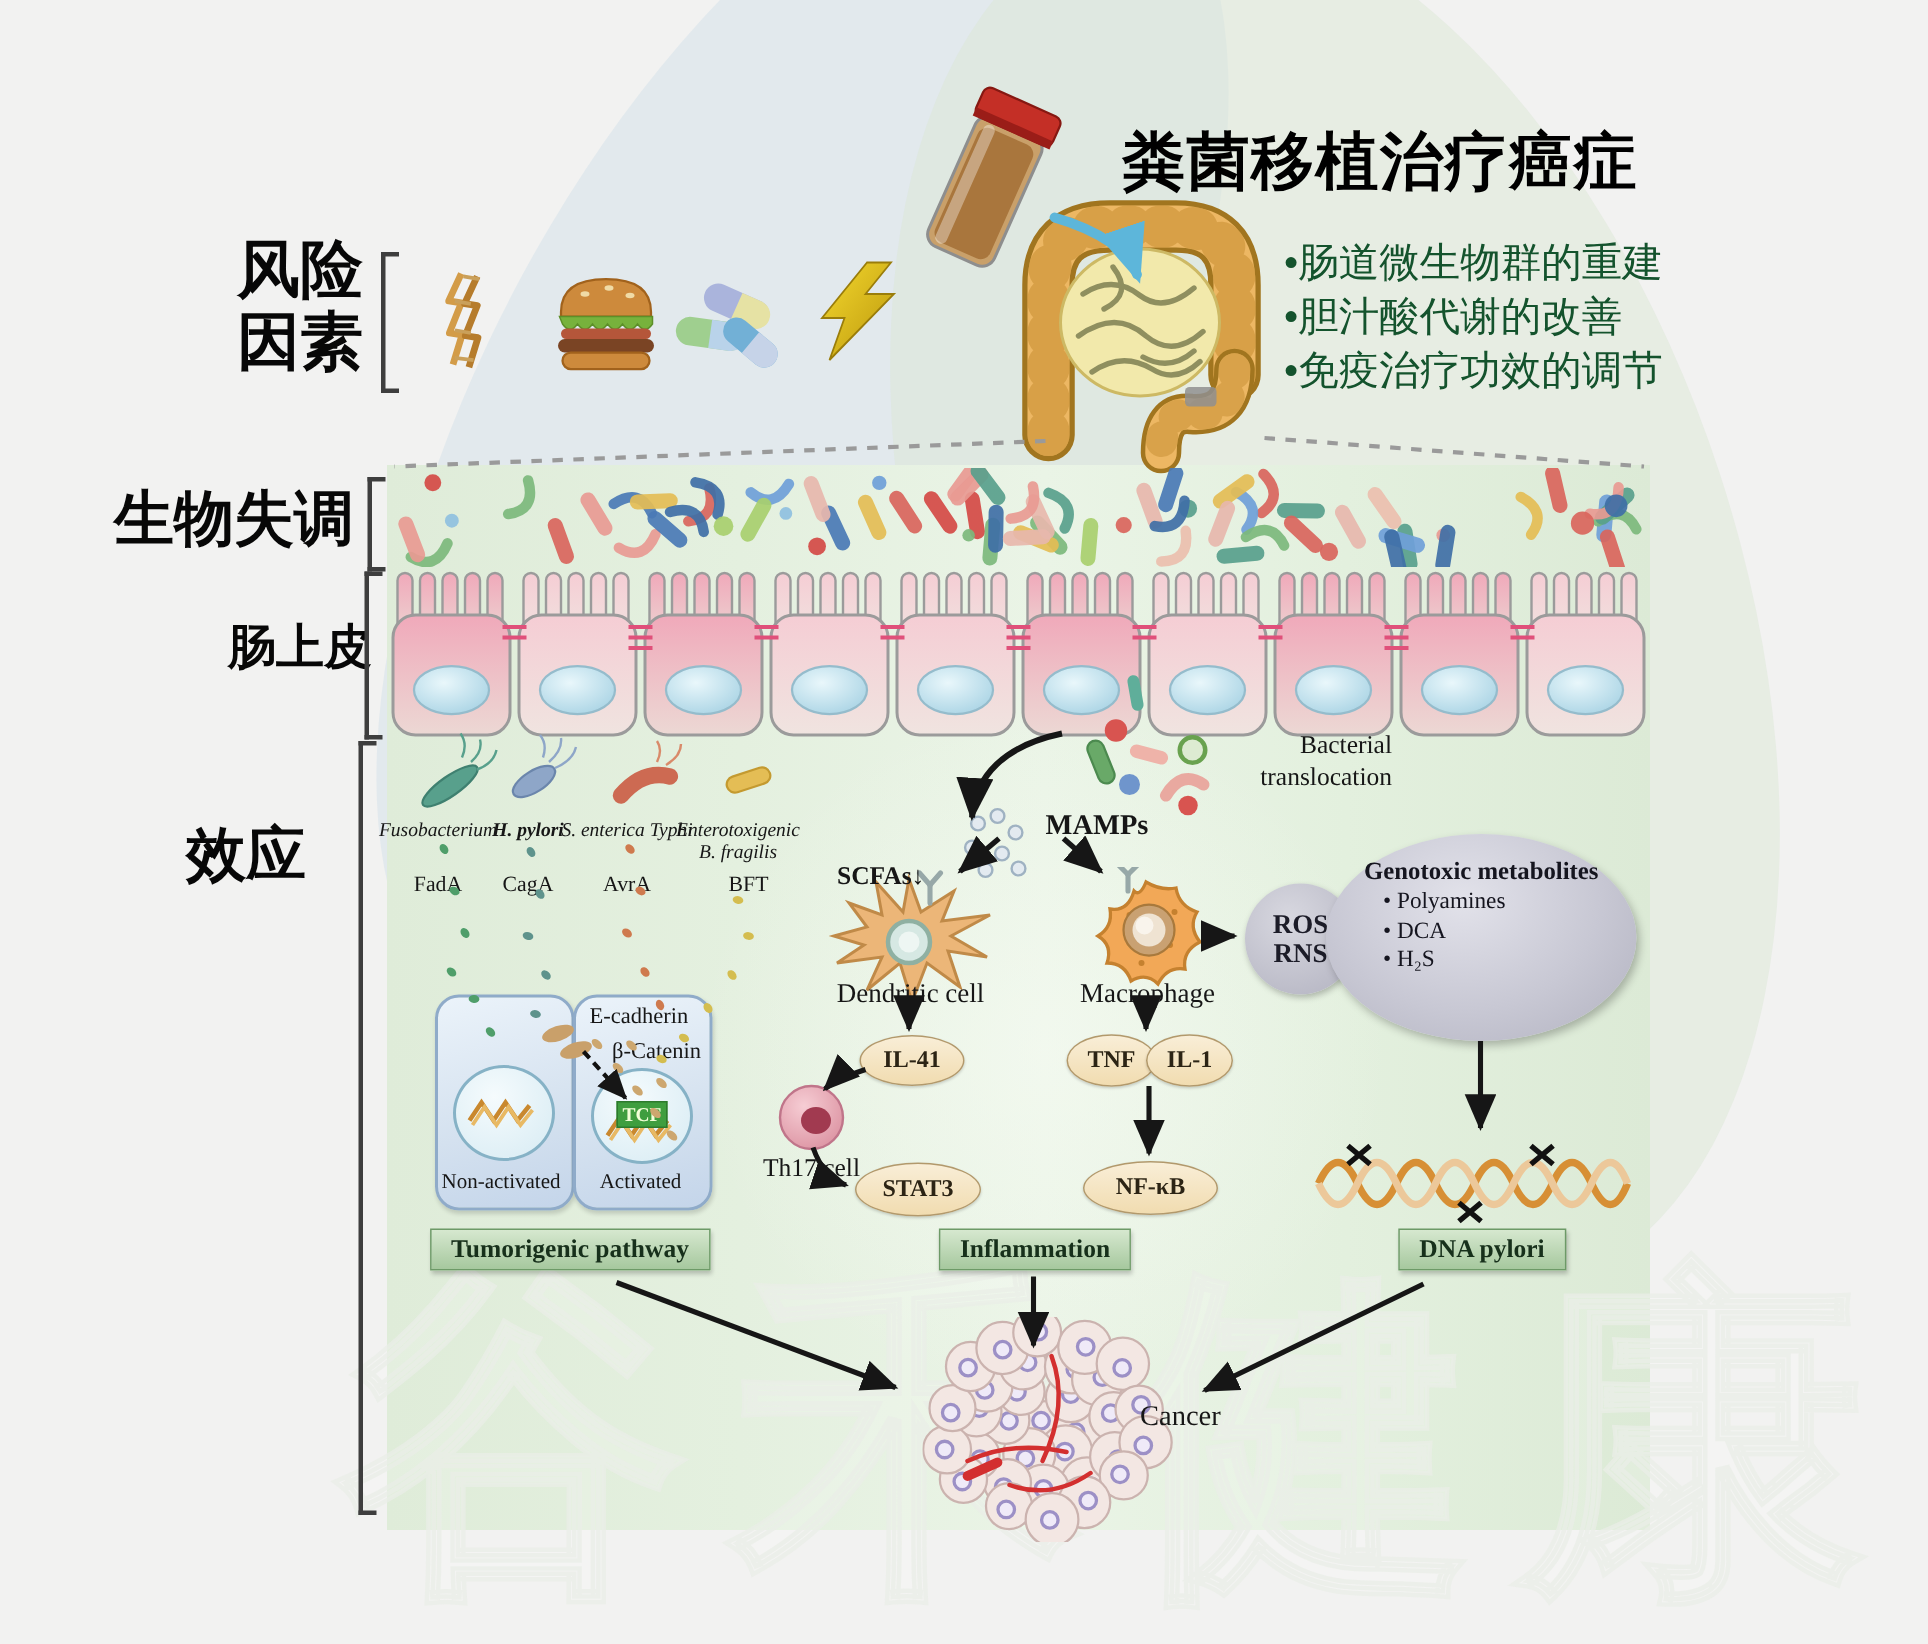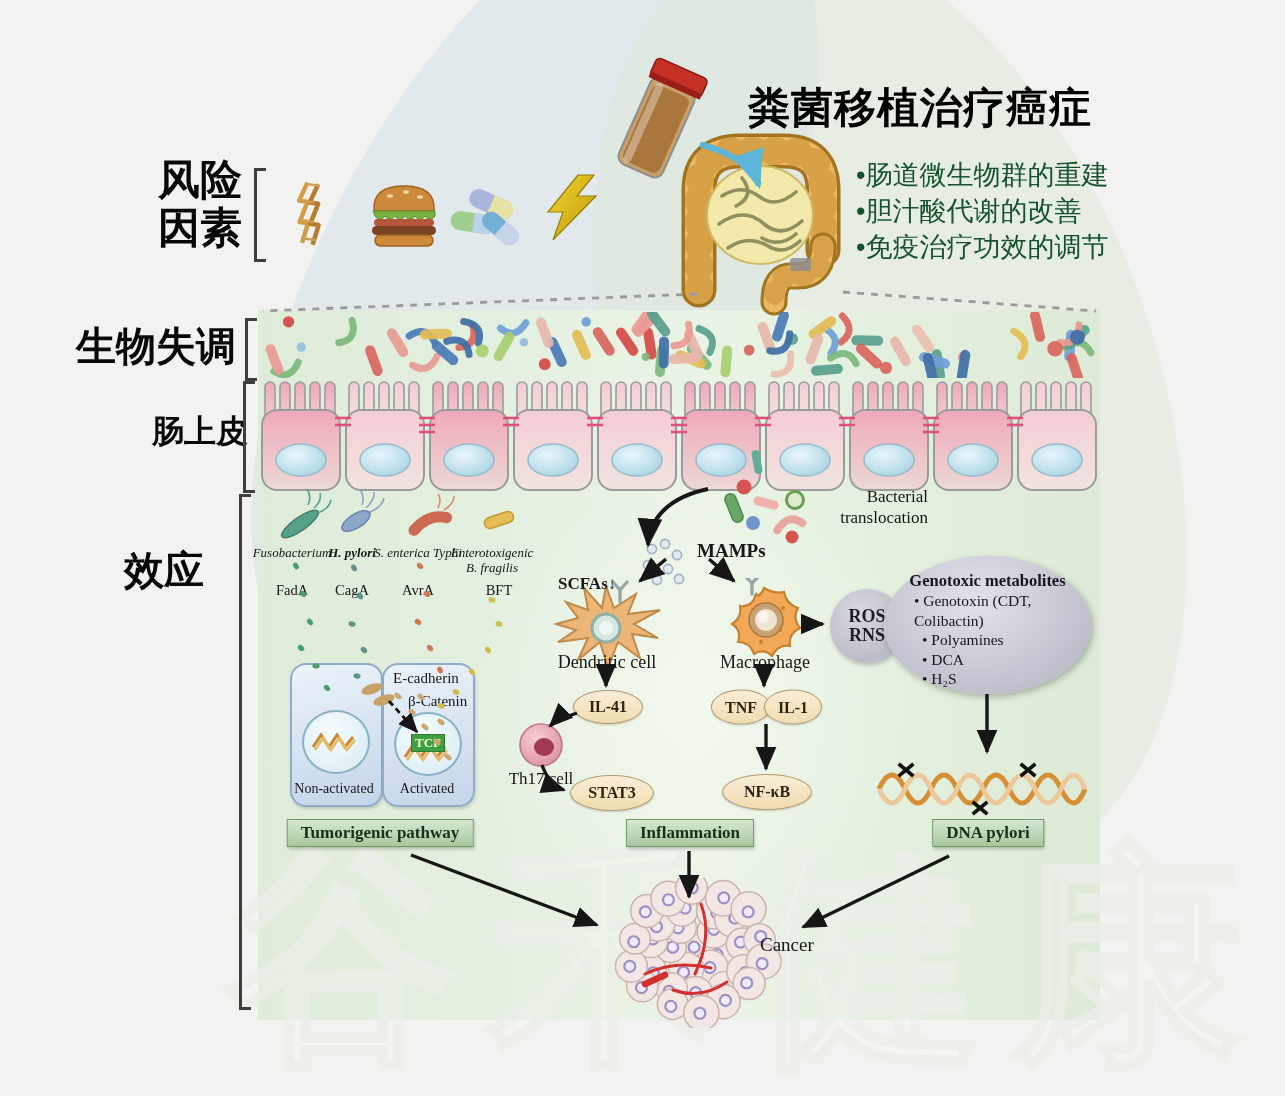--- a/index.html
+++ b/index.html
@@ -434,21 +434,20 @@
 <div class="chip" style="left:741px;top:707px;width:58px;height:33px;">TNF</div>
 <div class="chip" style="left:793px;top:707px;width:56px;height:33px;">IL-1</div>
 <div class="chip" style="left:767px;top:792px;width:88px;height:34px;">NF-κB</div>
 
 <div class="abs" id="ros-circle">
   <div>ROS</div>
   <div>RNS</div>
 </div>
 <div class="abs" id="genell">
   <div class="gt">Genotoxic metabolites</div>
-  <div class="gi" style="padding-left:30px;">• Genotoxin (CDT, Colibactin)</div>
   <div class="gi">• Polyamines</div>
   <div class="gi">• DCA</div>
   <div class="gi">• H₂S</div>
 </div>
 
 <div class="wcell" style="left:290px;top:663px;"></div>
 <div class="wcell" style="left:382px;top:663px;"></div>
 <div class="wcirc" style="left:302px;top:710px;"></div>
 <div class="wcirc" style="left:394px;top:712px;"></div>
 <svg style="left:310px;top:728px;z-index:5;" width="48" height="26" viewBox="0 0 48 26">

